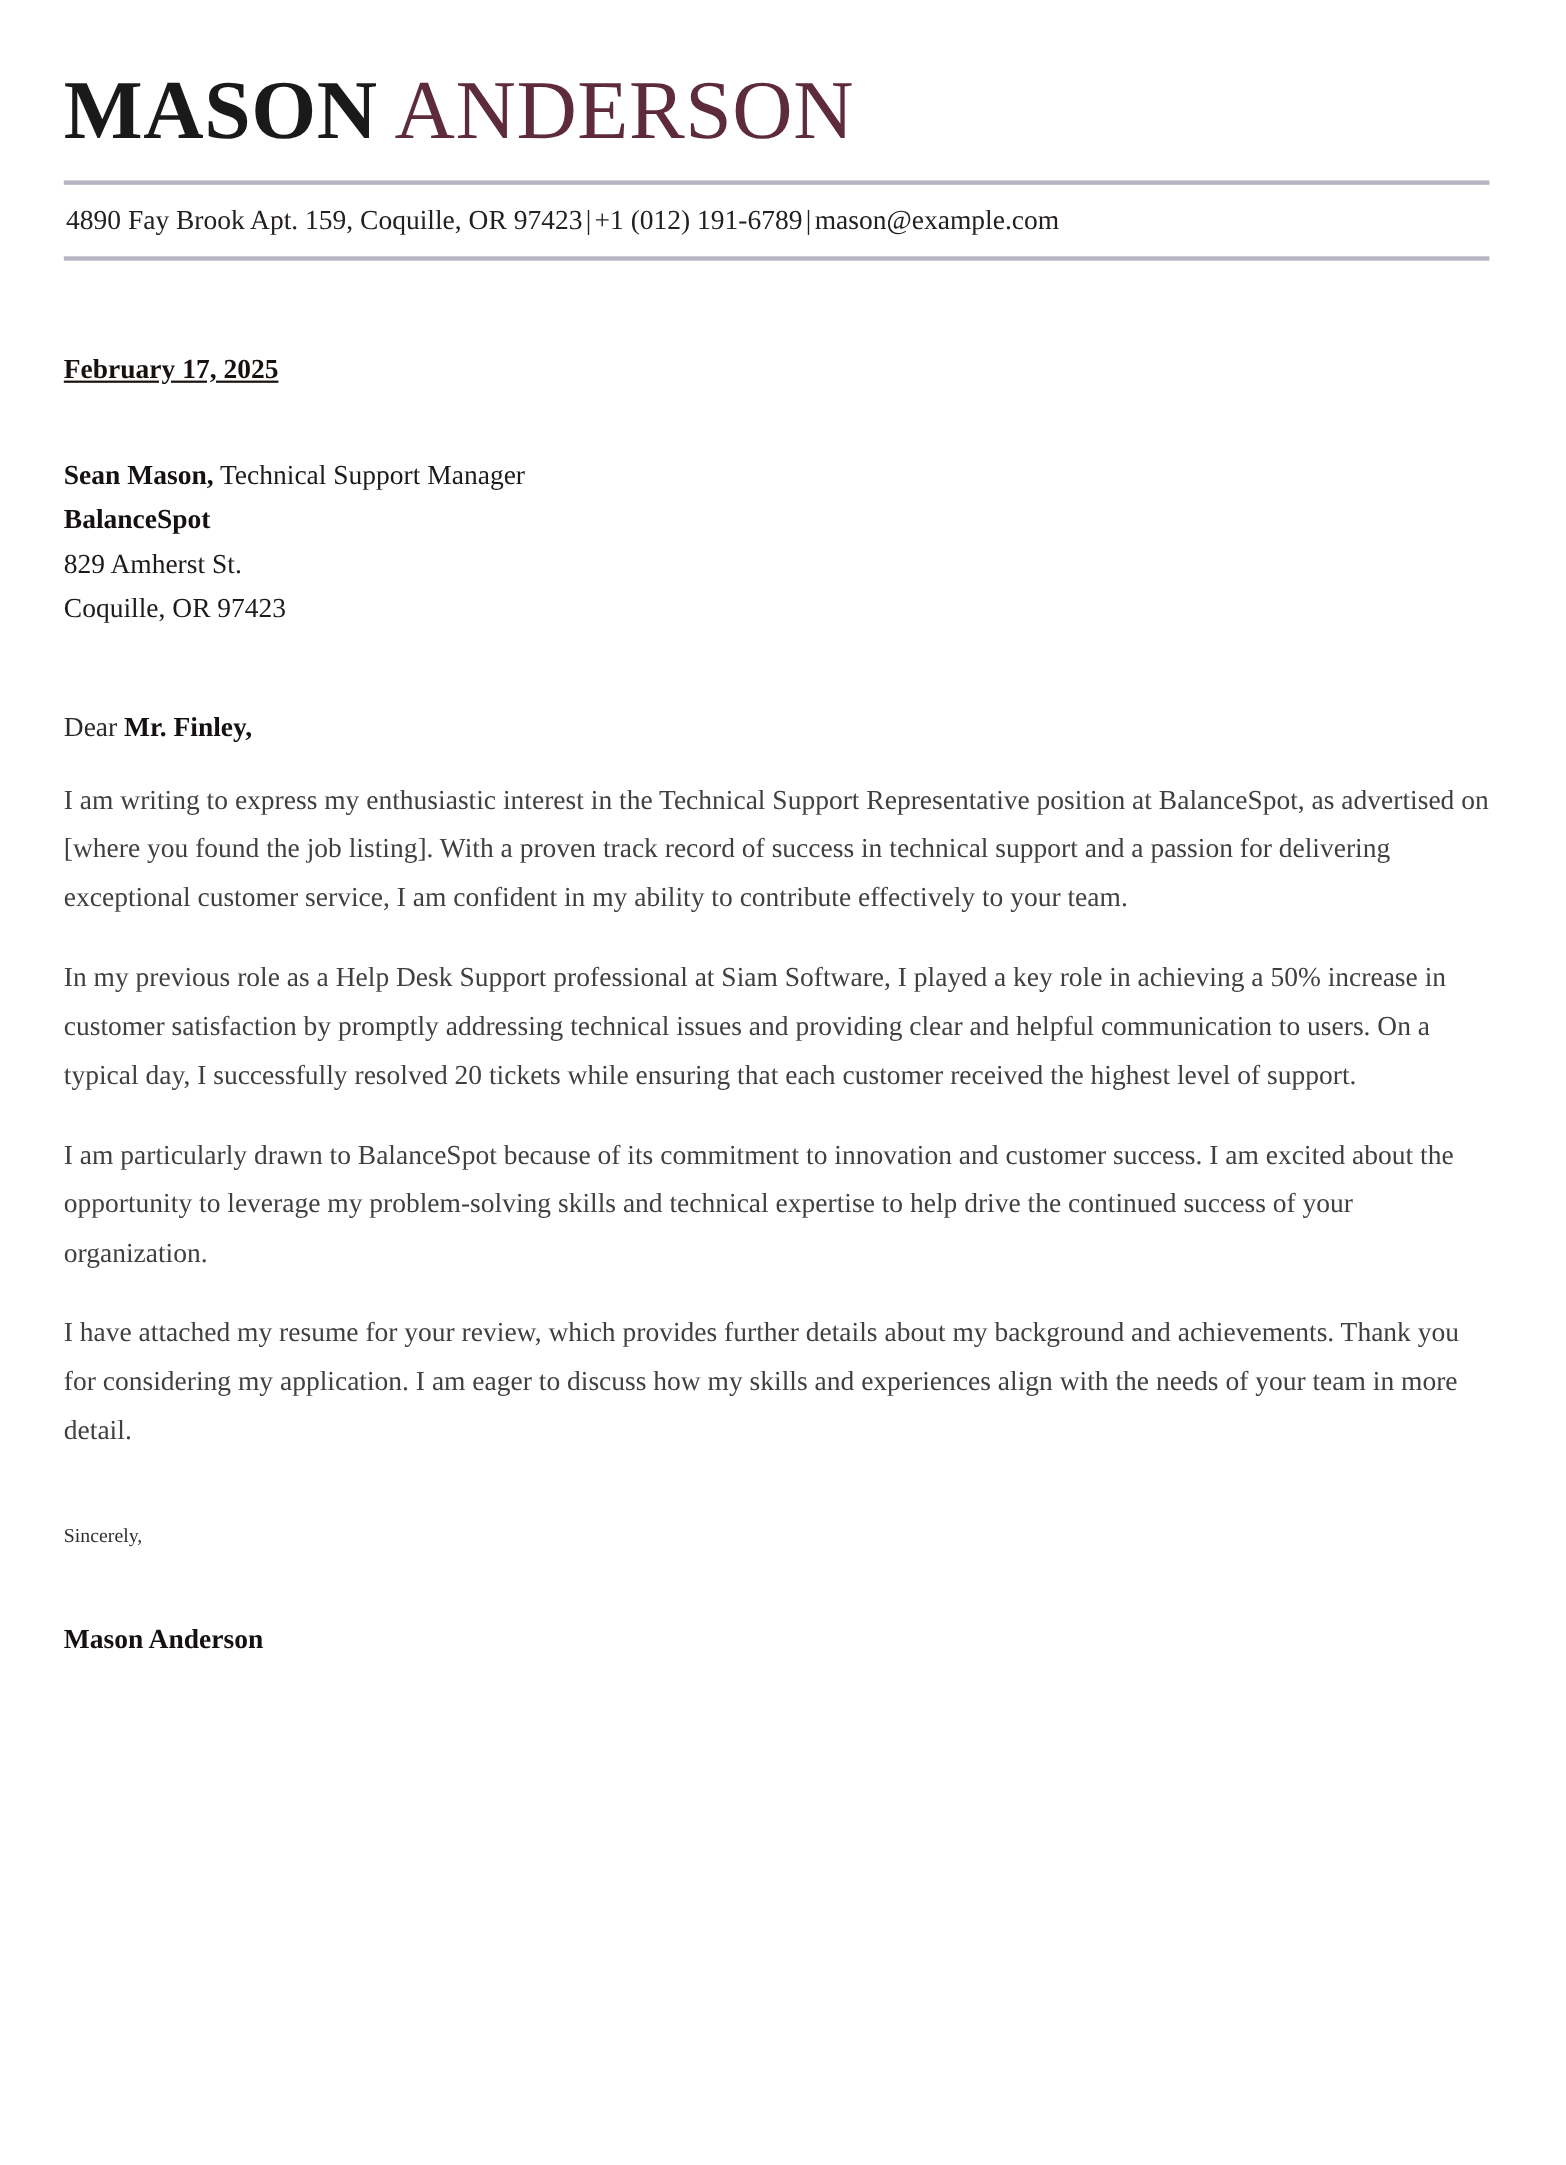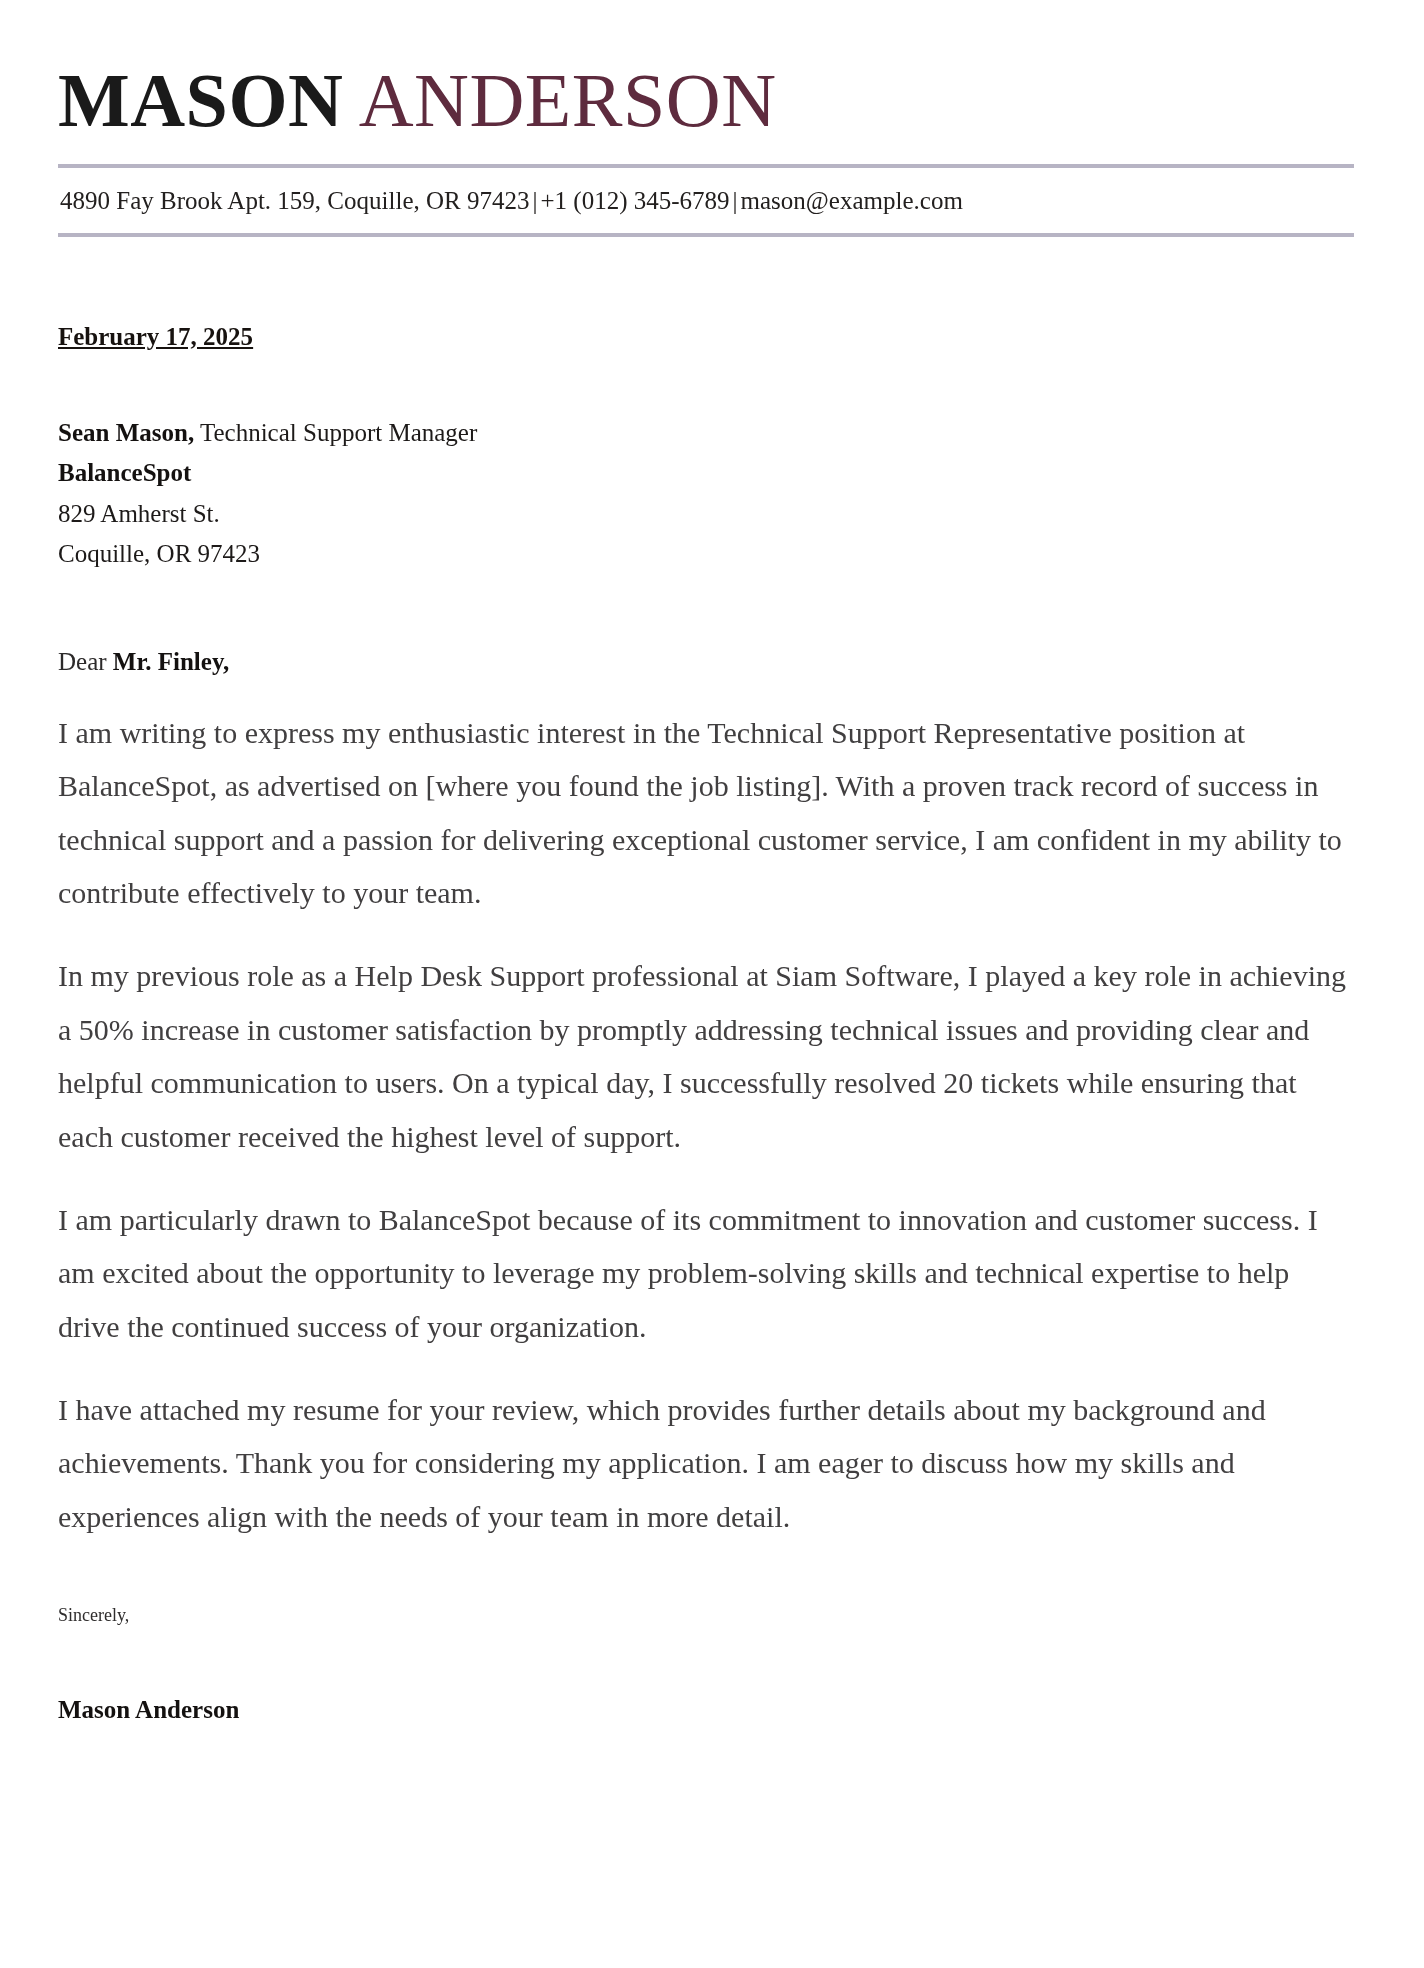--- a/index.html
+++ b/index.html
@@ -83,21 +83,21 @@
   .salutation {
     margin-top: 73px;
     font-size: 25px;
     color: #2c2a2a;
   }
   .salutation .strong {
     font-weight: 700;
     color: #141110;
   }
   .para {
-    font-size: 30px;
+    font-size: 25px;
     line-height: 1.78;
     color: #413f40;
     margin-top: 28px;
     text-align: left;
   }
   .para.first {
     margin-top: 30px;
   }
   .closing {
     font-size: 18px;
@@ -115,21 +115,21 @@
 <body>
 
 <div class="page">
 
   <header class="letterhead">
     <div class="name-line">
       <span class="name-first">MASON</span><span> </span><span class="name-last">ANDERSON</span>
     </div>
     <div class="rule"></div>
     <div class="contact-line">
-      <span>4890 Fay Brook Apt. 159, Coquille, OR 97423</span><span class="contact-sep">|</span><span>+1 (012) 345-6789</span><span class="contact-sep">|</span><span>mason@example.com</span>
+      <span>4890 Fay Brook Apt. 159, Coquille, OR 97423</span><span class="contact-sep">|</span><span>+1 (012) 191-6789</span><span class="contact-sep">|</span><span>mason@example.com</span>
     </div>
     <div class="rule thin"></div>
   </header>
 
   <main class="letter-body">
 
     <div class="date">February 17, 2025</div>
 
     <div class="recipient">
       <div>

